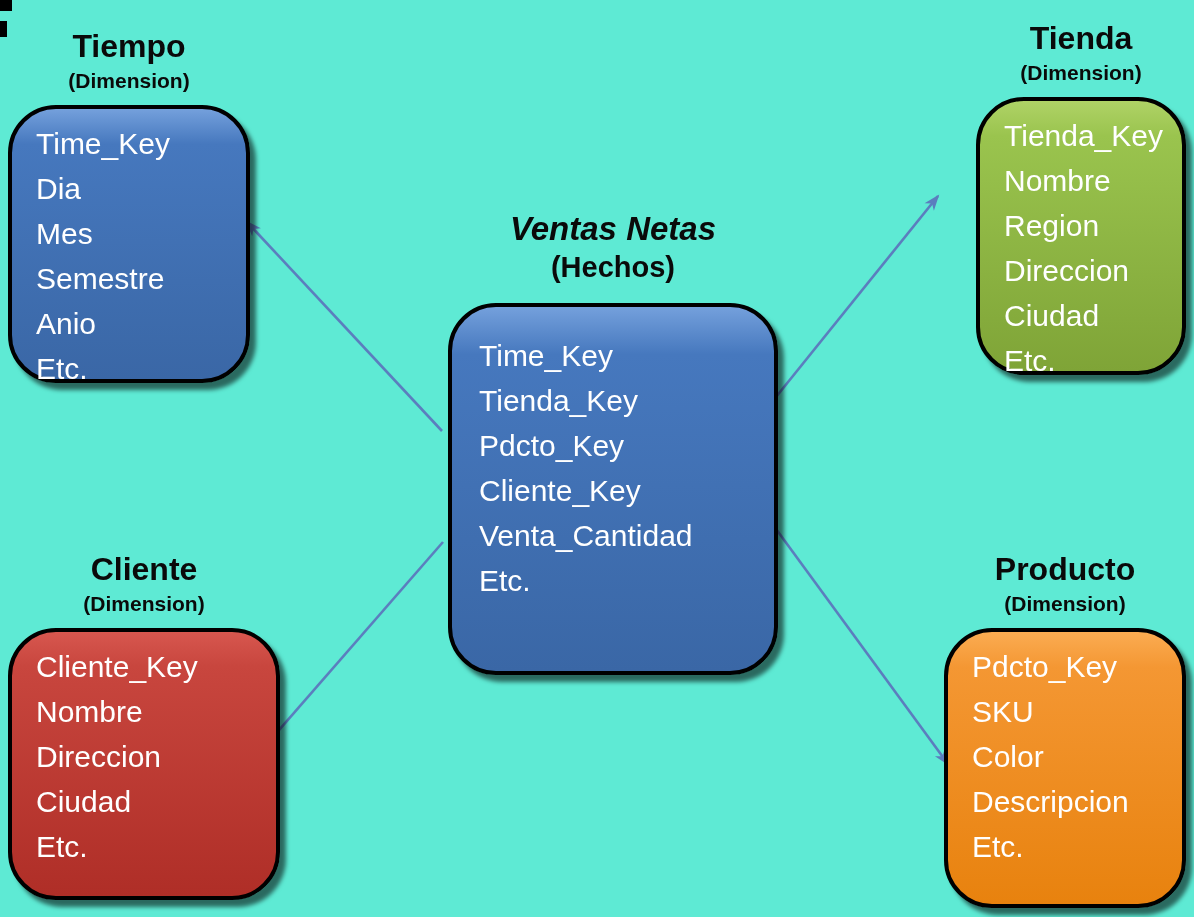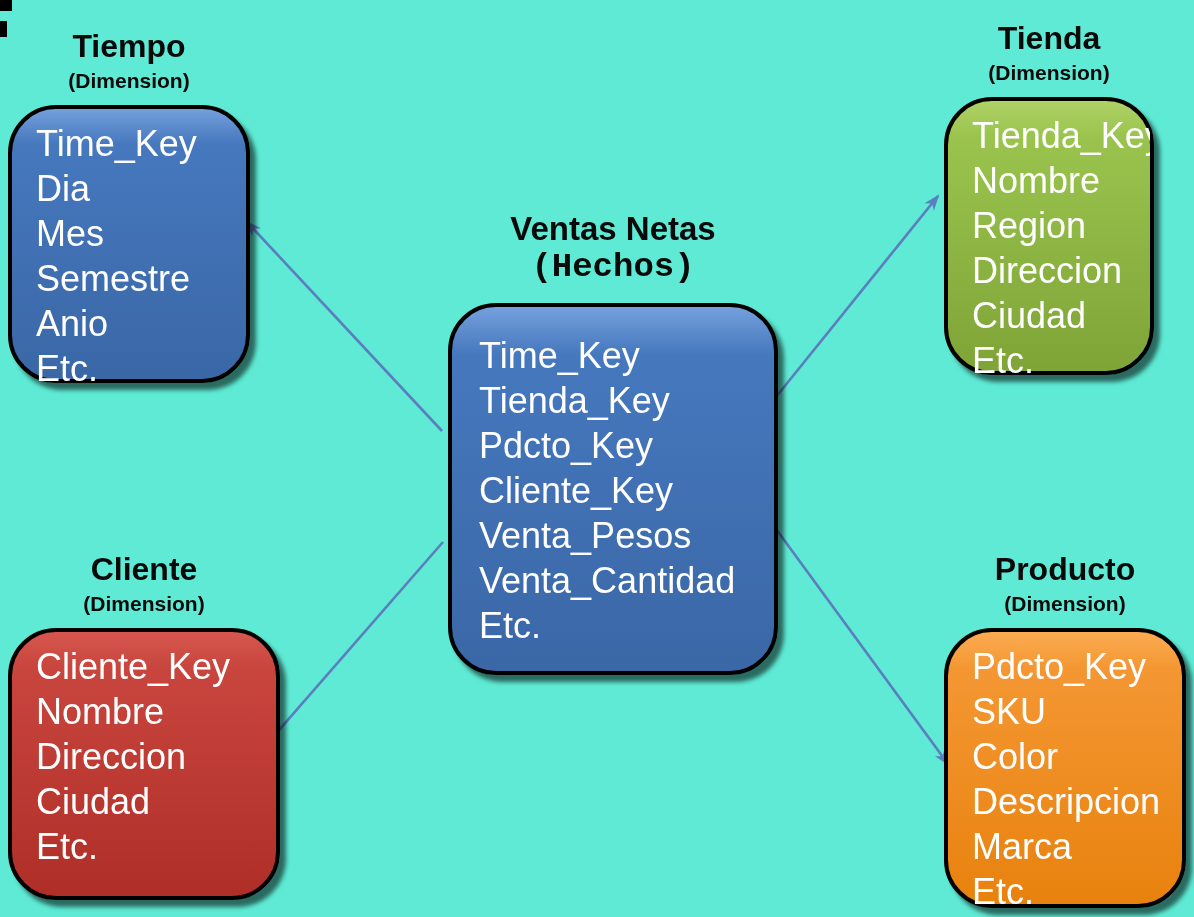--- a/index.html
+++ b/index.html
@@ -49,39 +49,39 @@
     border: 4px solid #000;
     border-radius: 48px;
     box-shadow: 6px 7px 4px rgba(0,0,0,0.55);
     background: #4678BE;
   }
   .fields {
     list-style: none;
     margin: 0;
     padding: 12px 8px 0 24px;
     color: #ffffff;
-    font-size: 36px;
+    font-size: 30px;
     line-height: 45px;
     white-space: nowrap;
     overflow: hidden;
   }
 
   
   .entity-tiempo   { left: 8px;   top: 26px;  width: 242px; }
   .entity-tiempo   .entity-box { margin-top: 9px;  height: 278px; }
-  .entity-tienda   { left: 944px; top: 18px;  width: 210px; }
+  .entity-tienda   { left: 976px; top: 18px;  width: 210px; }
   .entity-tienda   .entity-box { margin-top: 9px;  height: 278px; }
   .entity-cliente  { left: 8px;   top: 549px; width: 272px; }
   .entity-cliente  .entity-box { margin-top: 9px;  height: 272px; }
   .entity-producto { left: 944px; top: 549px; width: 242px; }
   .entity-producto .entity-box { margin-top: 9px;  height: 280px; }
 
   .entity-fact { left: 448px; top: 208px; width: 330px; }
-  .entity-fact .entity-title    { font-size: 33px; line-height: 42px; }
-  .entity-fact .entity-subtitle { font-size: 34px; line-height: 34px; font-weight: 600; font-family: Liberation Mono, monospace; }
+  .entity-fact .entity-title    { font-size: 33px; line-height: 42px; font-style: italic; }
+  .entity-fact .entity-subtitle { font-size: 29px; line-height: 34px; font-weight: 600; }
   .entity-fact .entity-box      { margin-top: 19px; height: 372px; }
   .entity-fact .fields          { padding: 26px 8px 0 27px; }
 
   .arrow-layer {
     position: absolute;
     left: 0; top: 0;
     width: 1194px;
     height: 917px;
     pointer-events: none;
   }
@@ -140,21 +140,20 @@
 
   <div class="entity entity-fact">
     <div class="entity-title">Ventas Netas</div>
     <div class="entity-subtitle">(Hechos)</div>
     <div class="entity-box" style="background: linear-gradient(rgb(116, 160, 220) 0%, rgb(70, 120, 190) 13%, rgb(58, 103, 166) 100%);">
       <ul class="fields">
           <li>Time_Key</li>
           <li>Tienda_Key</li>
           <li>Pdcto_Key</li>
           <li>Cliente_Key</li>
-          <li>Venta_Pesos</li>
           <li>Venta_Cantidad</li>
           <li>Etc.</li>
         </ul>
     </div>
   </div>
 
   <div class="entity entity-cliente">
     <div class="entity-title">Cliente</div>
     <div class="entity-subtitle">(Dimension)</div>
     <div class="entity-box" style="background: linear-gradient(rgb(215, 87, 79) 0%, rgb(200, 70, 62) 13%, rgb(175, 46, 39) 100%);">
@@ -170,19 +169,18 @@
 
   <div class="entity entity-producto">
     <div class="entity-title">Producto</div>
     <div class="entity-subtitle">(Dimension)</div>
     <div class="entity-box" style="background: linear-gradient(rgb(251, 172, 82) 0%, rgb(244, 151, 51) 13%, rgb(232, 130, 14) 100%);">
       <ul class="fields">
           <li>Pdcto_Key</li>
           <li>SKU</li>
           <li>Color</li>
           <li>Descripcion</li>
-          <li>Marca</li>
           <li>Etc.</li>
         </ul>
     </div>
   </div>
 
 </div>
 
 </body></html>

